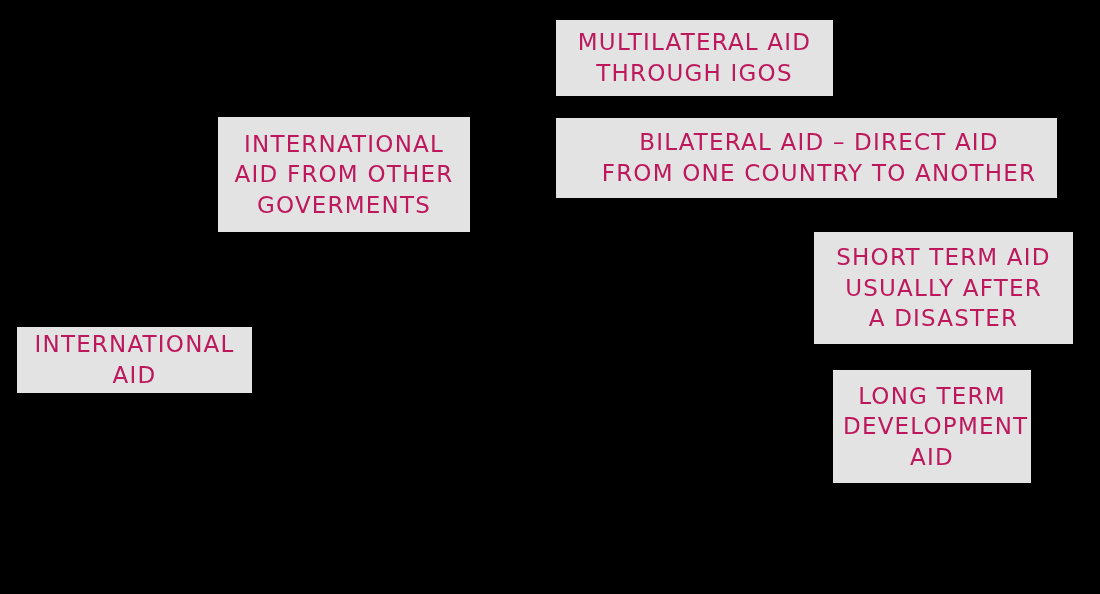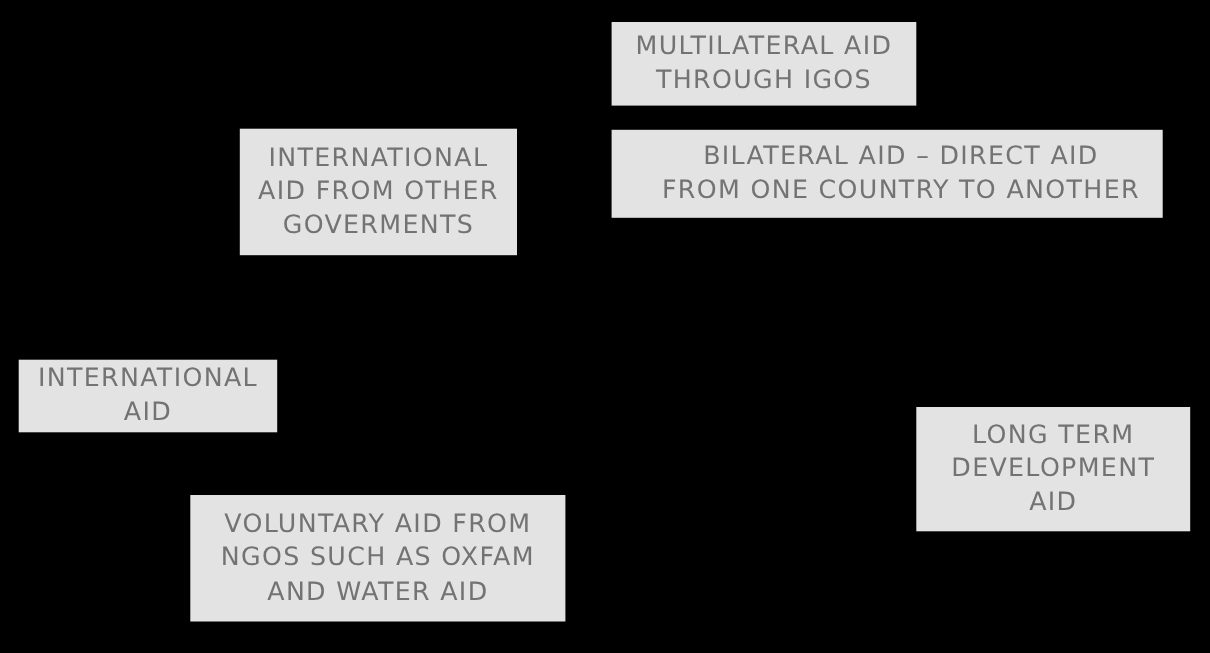--- a/index.html
+++ b/index.html
@@ -11,21 +11,21 @@
     position: relative;
     width: 1100px;
     height: 594px;
     background: #000000;
     overflow: hidden;
     font-family: "DejaVu Sans", sans-serif;
   }
   .node {
     position: absolute;
     background: #e3e3e3;
-    color: #737373;
+    color: #be185d;
     box-sizing: border-box;
     display: flex;
     flex-direction: column;
     align-items: center;
     justify-content: center;
     text-align: center;
     letter-spacing: 1.2px;
     line-height: 1.33;
     font-size: 23px;
     text-transform: uppercase;
@@ -51,31 +51,31 @@
     <span>INTERNATIONAL
 AID FROM OTHER
 GOVERMENTS</span>
   </div>
 
   <div class="node" style="left:556px; top:118px; width:501px; height:80px;padding-left:35px;">
     <span>BILATERAL AID – DIRECT AID
 FROM ONE COUNTRY TO ANOTHER</span>
   </div>
 
+  <div class="node" style="left:814px; top:232px; width:259px; height:112px;">
+    <span>SHORT TERM AID
+USUALLY AFTER
+A DISASTER</span>
+  </div>
 
   <div class="node" style="left:17px; top:327px; width:235px; height:66px;">
     <span>INTERNATIONAL
 AID</span>
   </div>
 
-  <div class="node" style="left:833px; top:370px; width:249px; height:113px;">
+  <div class="node" style="left:833px; top:370px; width:198px; height:113px;">
     <span>LONG TERM
 DEVELOPMENT
 AID</span>
   </div>
 
-  <div class="node" style="left:173px; top:450px; width:341px; height:115px;">
-    <span>VOLUNTARY AID FROM
-NGOs SUCH AS OXFAM
-AND WATER AID</span>
-  </div>
 
 </div>
 
 </body></html>

